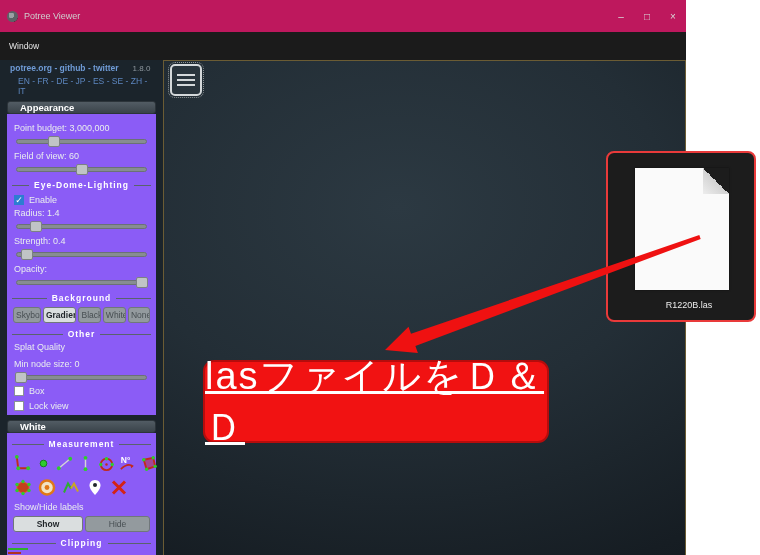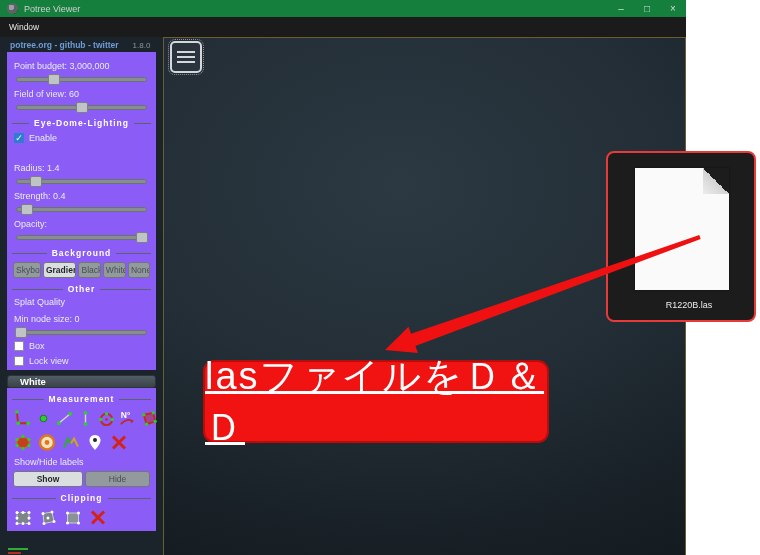--- a/index.html
+++ b/index.html
@@ -2,26 +2,26 @@
 <html><head>
 <meta charset="utf-8">
 <style>
   * { margin:0; padding:0; box-sizing:border-box; }
   html,body { width:760px; height:555px; }
   body { background:#ffffff; font-family:"Liberation Sans", sans-serif; position:relative; overflow:hidden; }
 
   
   #app-window { position:absolute; left:0; top:0; width:686px; height:555px; background:#10161b; }
 
-  .titlebar { height:17px; background:#15803d; display:flex; align-items:center; color:#cfcfcf; font-size:9px; }
+  .titlebar { height:32px; background:#be185d; display:flex; align-items:center; color:#cfcfcf; font-size:9px; }
   .titlebar .logo { width:11px; height:11px; margin:0 6px 0 7px; border-radius:50%;
      background:radial-gradient(circle at 40% 40%, #9aa0a4 0 30%, #5c6266 31% 70%, #33383b 71%); }
   .win-controls { margin-left:auto; display:flex; height:100%; }
   .win-btn { width:26px; height:100%; display:flex; align-items:center; justify-content:center; color:#d8d8d8; font-size:10px; }
-  .menubar { height:20px; background:#1b1b1b; display:flex; align-items:center; color:#e6e6e6; font-size:8.5px; padding-left:9px; }
+  .menubar { height:28px; background:#1b1b1b; display:flex; align-items:center; color:#e6e6e6; font-size:8.5px; padding-left:9px; }
 
   .main { display:flex; height:526px; }
 
   
   .sidebar { width:163px; height:100%; background:#1b242b; overflow:hidden; flex:none; color:#e9edef; }
   .sb-head { padding:3px 8px 2px 10px; }
   .links-row { display:flex; align-items:baseline; font-size:8.5px; }
   .links { color:#6f9bd6; font-weight:bold; }
   .version { color:#8d969d; margin-left:14px; font-size:8px; }
   .langs { color:#5d87c0; font-size:8.5px; margin-top:3px; margin-left:8px; }
@@ -99,22 +99,24 @@
   </div>
 
   <div class="main">
     <div class="sidebar">
 
       <div class="sb-head">
         <div class="links-row">
           <span class="links">potree.org - github - twitter</span>
           <span class="version">1.8.0</span>
         </div>
+        <div class="langs">EN - FR - DE - JP - ES - SE - ZH - IT</div>
       </div>
 
+      <div class="acc-header">Appearance</div>
 
       <div class="panel">
         <div class="lbl">Point budget: 3,000,000</div>
         <div class="slider">
             <div class="handle" style="left:29%"></div>
           </div>
 
         <div class="lbl">Field of view: 60</div>
         <div class="slider">
             <div class="handle" style="left:50%"></div>
@@ -122,21 +124,21 @@
 
         <div class="legend">
           <span class="ln"></span>
             <span class="tx">Eye-Dome-Lighting</span>
             <span class="ln"></span>
         </div>
         <div class="cb-row">
           <span class="cb checked">✓</span>
           <span>Enable</span>
         </div>
-        <div class="lbl" style="margin-top:20px">Radius: 1.4</div>
+        <div class="lbl" style="margin-top:3px">Radius: 1.4</div>
         <div class="slider">
             <div class="handle" style="left:15%"></div>
           </div>
 
         <div class="lbl">Strength: 0.4</div>
         <div class="slider">
             <div class="handle" style="left:8%"></div>
           </div>
 
         <div class="lbl">Opacity:</div>

